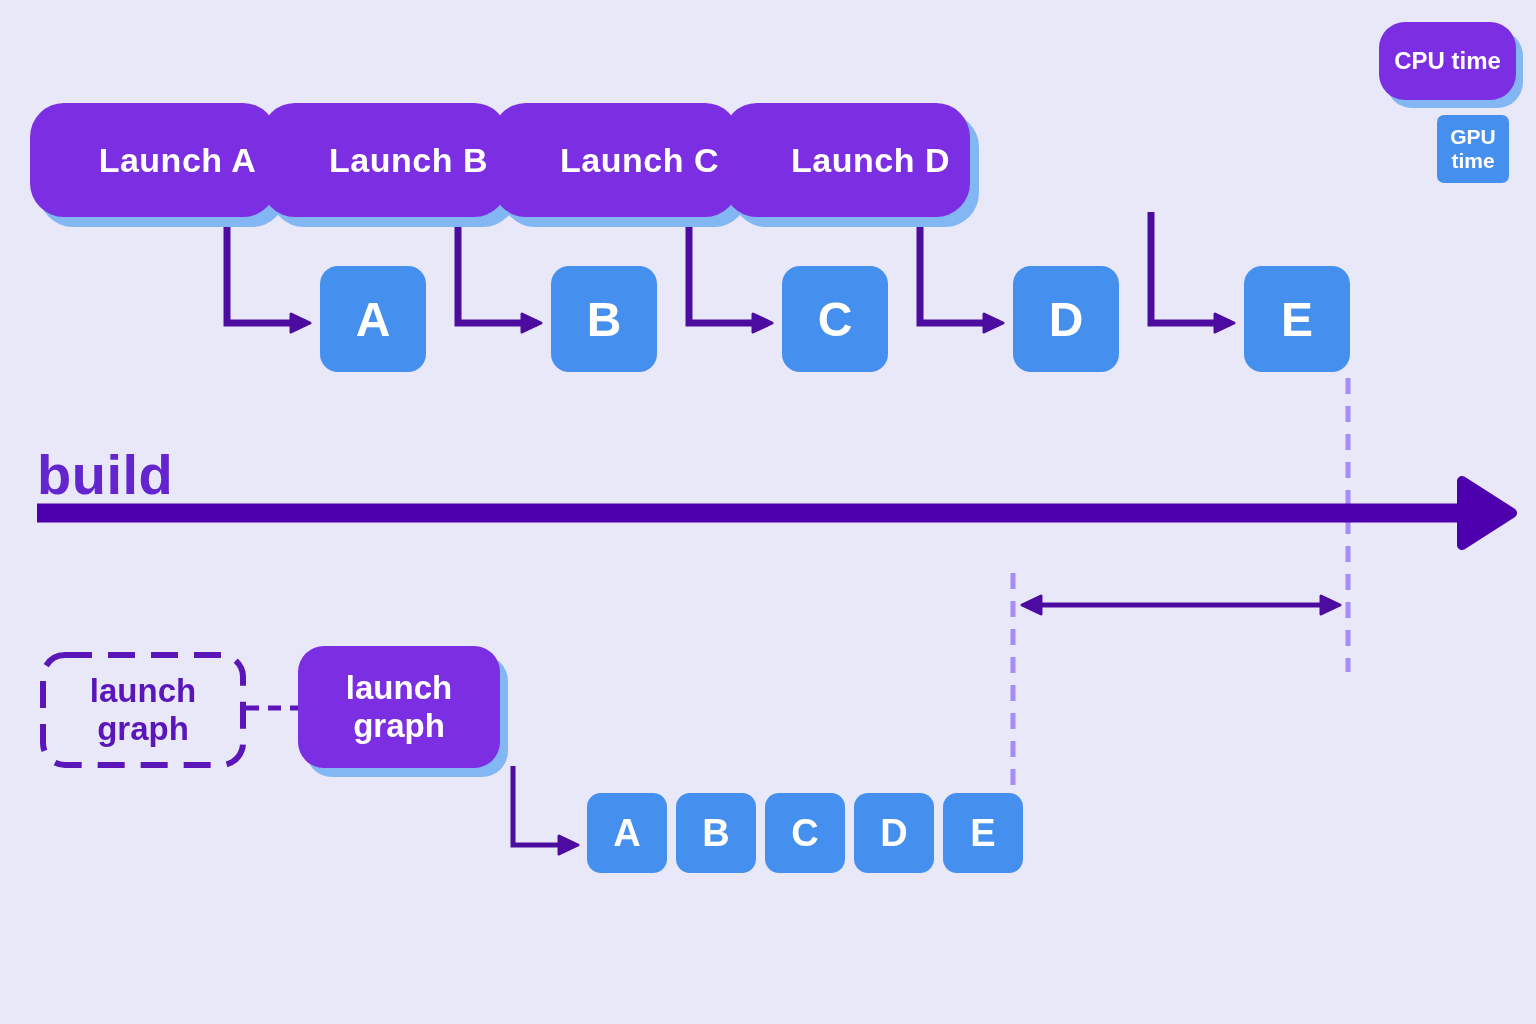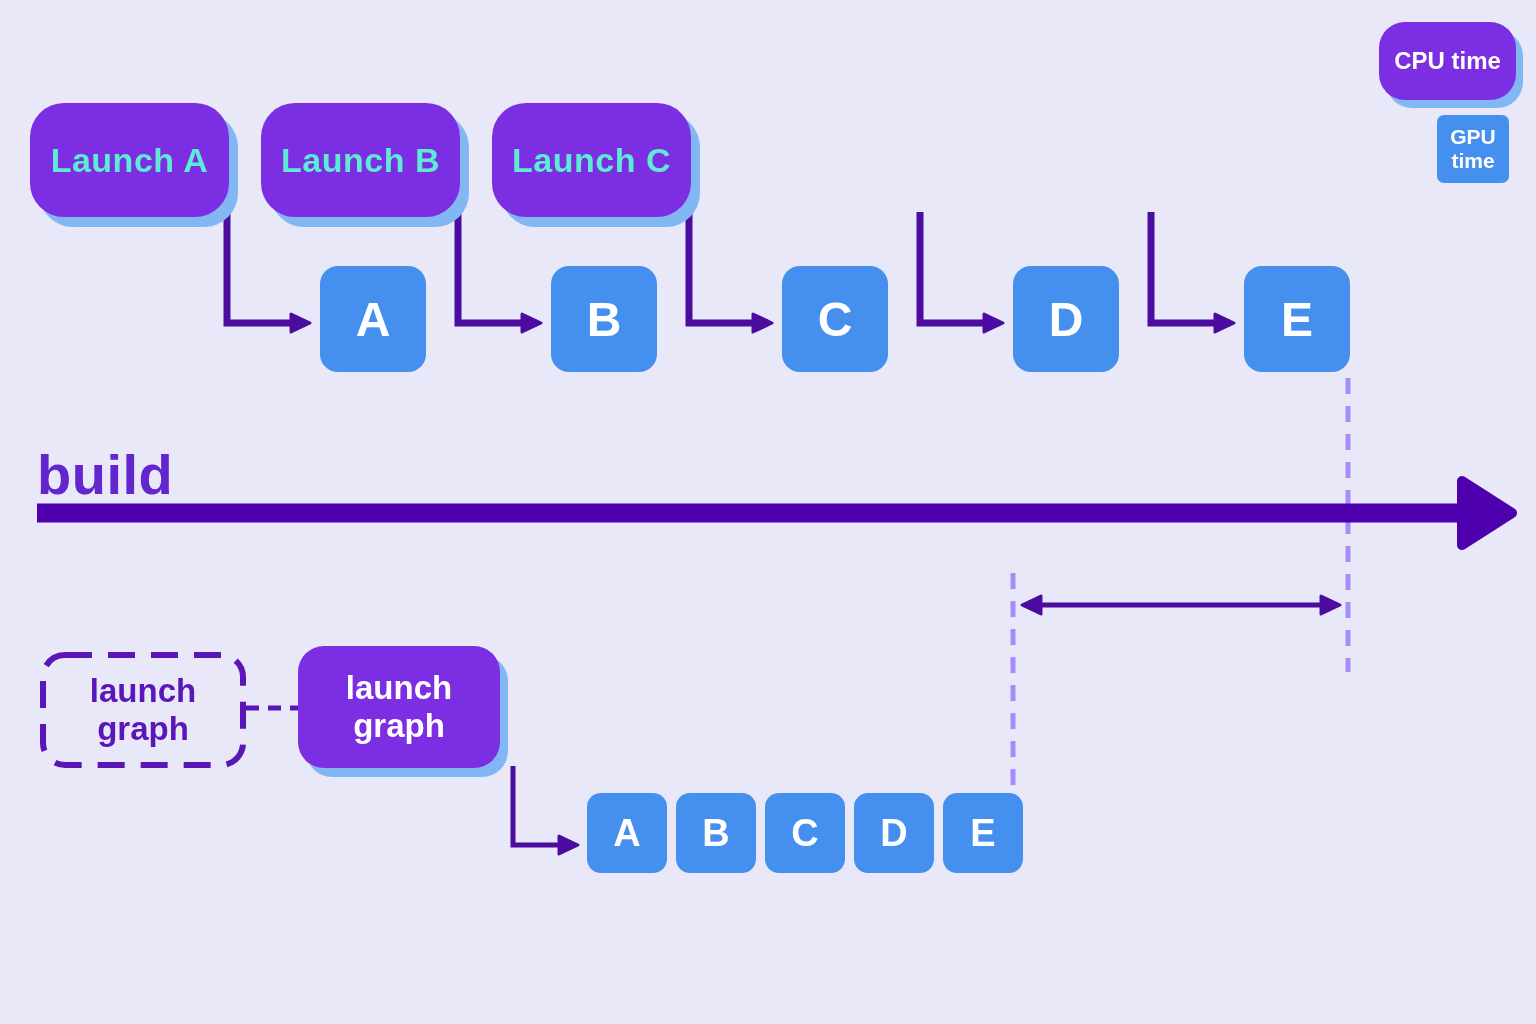--- a/index.html
+++ b/index.html
@@ -10,21 +10,21 @@
   }
   .overlay{position:absolute;left:0;top:0;width:1536px;height:1024px;}
 
   
   .pill{
     position:absolute;top:103px;width:199px;height:114px;
     background:var(--cpu-fill,#7B2EE2);
     border-radius:34px;
     box-shadow:9px 10px 0 var(--shadow-blue,#82B7F4);
     display:flex;align-items:center;justify-content:center;
-    color:#5eead4;font-size:34px;font-weight:700;letter-spacing:.5px;
+    color:#ffffff;font-size:34px;font-weight:700;letter-spacing:.5px;padding-left:48px;
   }
 
   
   .gblock{
     position:absolute;top:266px;width:106px;height:106px;
     background:var(--gpu-fill,#4590EE);
     border-radius:18px;
     display:flex;align-items:center;justify-content:center;
     color:#fff;font-size:48px;font-weight:700;
   }
@@ -124,20 +124,23 @@
 
   <div class="pill" style="left:30px">
       <span>Launch A</span>
     </div>
   <div class="pill" style="left:261px">
       <span>Launch B</span>
     </div>
   <div class="pill" style="left:492px">
       <span>Launch C</span>
     </div>
+  <div class="pill" style="left:723px">
+      <span>Launch D</span>
+    </div>
 
   <div class="gblock" style="left:320px">
       <span>A</span>
     </div>
   <div class="gblock" style="left:551px">
       <span>B</span>
     </div>
   <div class="gblock" style="left:782px">
       <span>C</span>
     </div>

